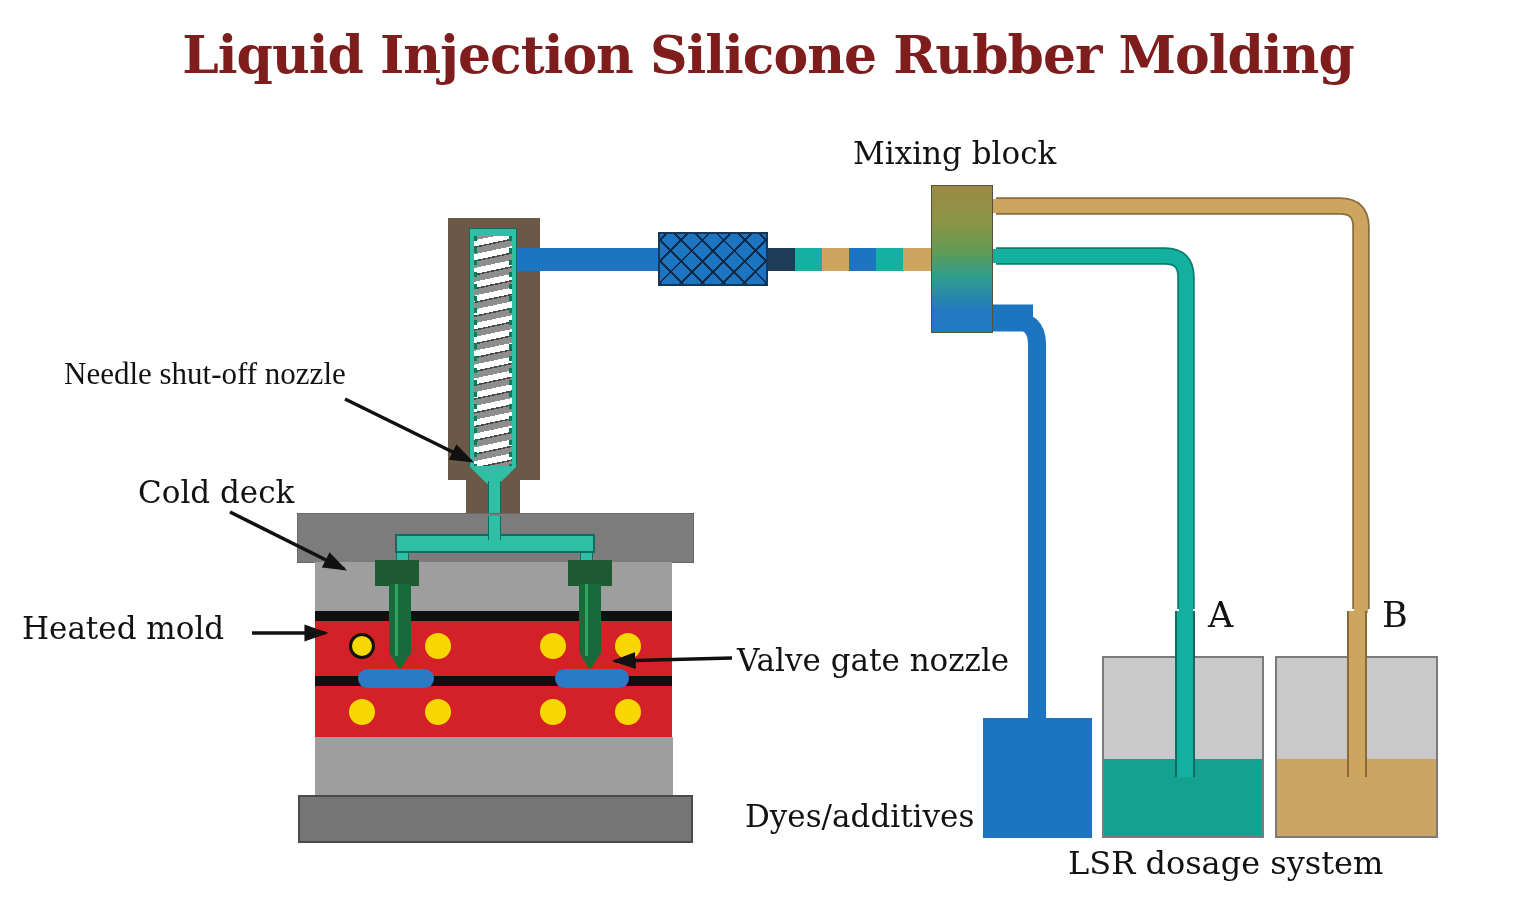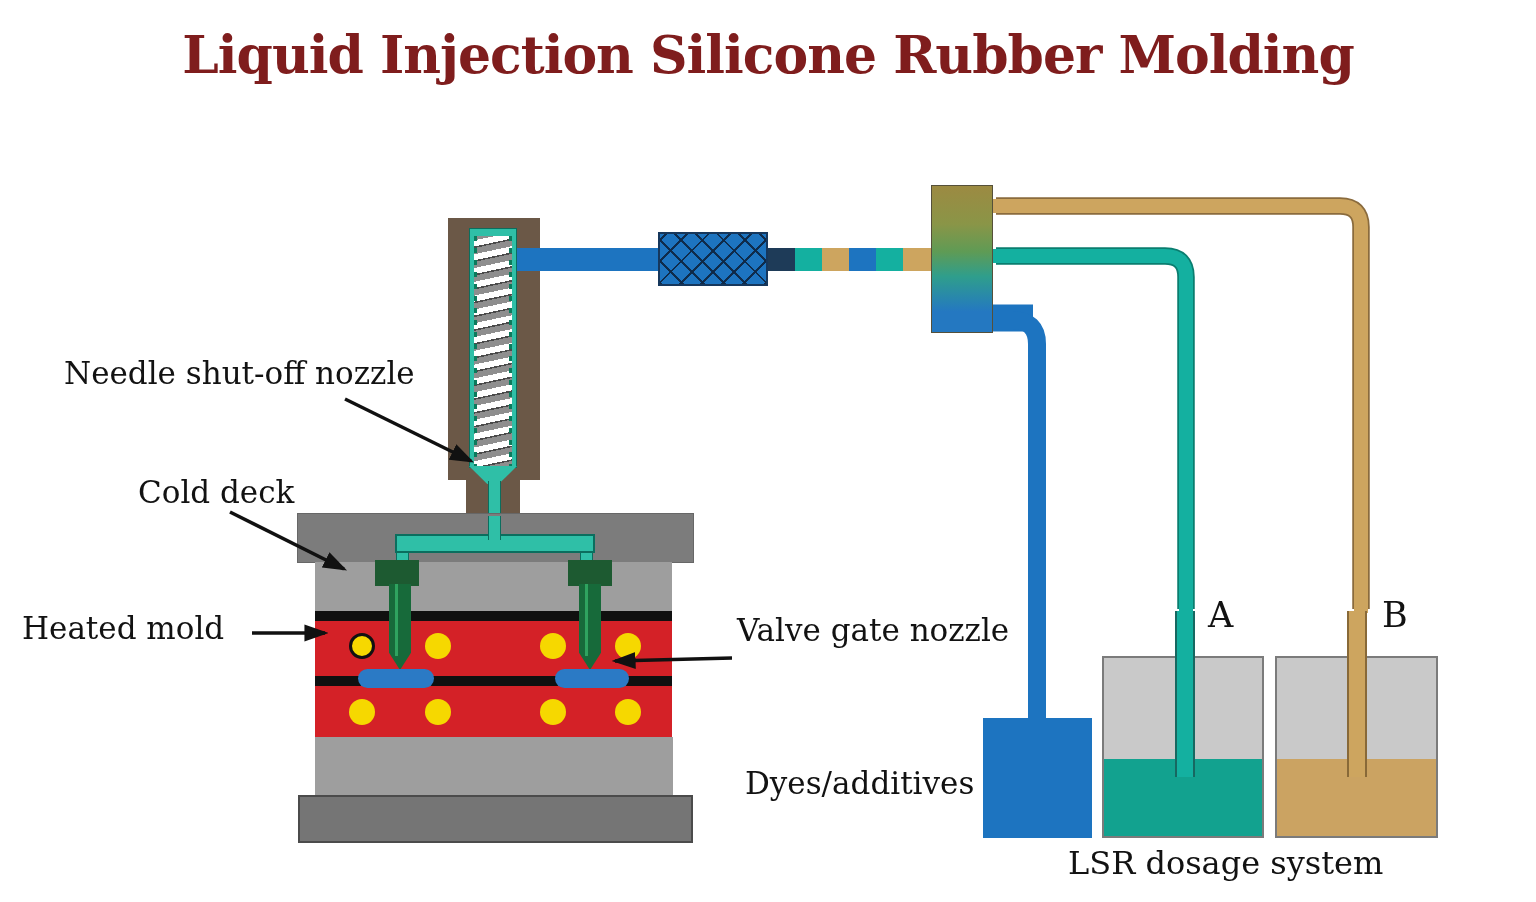--- a/index.html
+++ b/index.html
@@ -148,22 +148,23 @@
       <marker id="ah" markerUnits="userSpaceOnUse" markerWidth="24" markerHeight="18" viewBox="0 0 14 10" refX="12" refY="5" orient="auto">
         <path d="M0,0 L14,5 L0,10 Z" fill="#111"></path>
       </marker>
     </defs>
     <line x1="345" y1="399" x2="471" y2="461" stroke="#111" stroke-width="3.5" marker-end="url(#ah)" data-interactable="false"></line>
     <line x1="230" y1="512" x2="344" y2="569" stroke="#111" stroke-width="3.5" marker-end="url(#ah)" data-interactable="false"></line>
     <line x1="252" y1="633" x2="325" y2="633" stroke="#111" stroke-width="3.5" marker-end="url(#ah)" data-interactable="false"></line>
     <line x1="732" y1="658" x2="615" y2="661" stroke="#111" stroke-width="3.5" marker-end="url(#ah)" data-interactable="false"></line>
   </svg>
 
-  <div class="lbl" style="left:64px;top:353px;" data-interactable="false">Needle shut-off nozzle</div>
+  <div class="lbl" style="left:853px;top:133px;" data-interactable="false">Mixing block</div>
+  <div class="lbl" style="left:64px;top:353px;font-family:Liberation Serif, serif;" data-interactable="false">Needle shut-off nozzle</div>
   <div class="lbl" style="left:22px;top:608px;" data-interactable="false">Heated mold</div>
   <div class="lbl" style="left:138px;top:472px;" data-interactable="false">Cold deck</div>
-  <div class="lbl" style="left:737px;top:610px;" data-interactable="false">Valve gate nozzle</div>
-  <div class="lbl" style="left:745px;top:763px;" data-interactable="false">Dyes/additives</div>
+  <div class="lbl" style="left:737px;top:640px;" data-interactable="false">Valve gate nozzle</div>
+  <div class="lbl" style="left:745px;top:796px;" data-interactable="false">Dyes/additives</div>
   <div class="lbl" style="left:1068px;top:843px;font-size:32px;" data-interactable="false">LSR dosage system</div>
   <div class="lbl" style="left:1208px;top:595px;font-size:35px;" data-interactable="false">A</div>
   <div class="lbl" style="left:1382px;top:595px;font-size:35px;" data-interactable="false">B</div>
 
 </div>
 
 </body></html>

